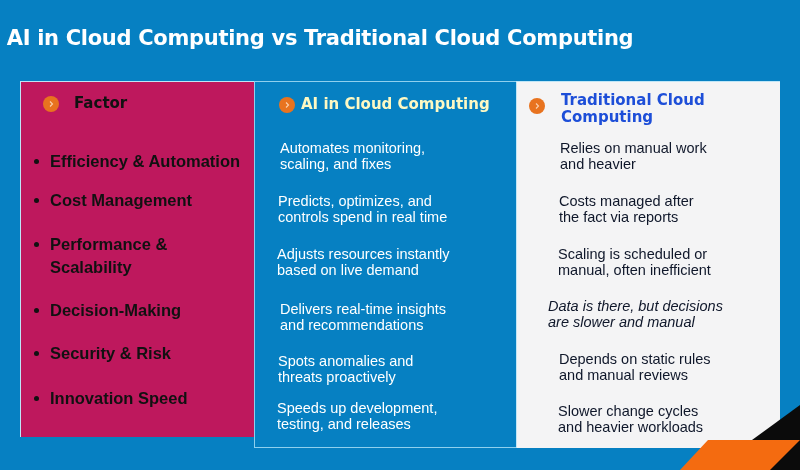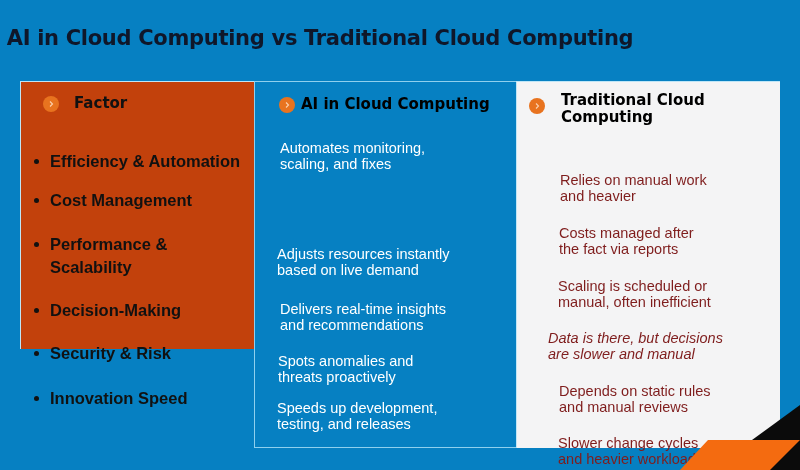--- a/index.html
+++ b/index.html
@@ -1,30 +1,30 @@
 <!DOCTYPE html>
 <html><head>
 <meta charset="utf-8">
 <style>
   html, body { margin:0; padding:0; }
   body { width:800px; height:470px; background:#0680c2; position:relative; overflow:hidden; font-family:"Liberation Sans", sans-serif; }
-  .title { position:absolute; top:26px; left:0; width:640px; text-align:center; color:#0f172a; font-family:"DejaVu Sans", sans-serif; font-weight:bold; font-size:21px; letter-spacing:-0.3px; }
+  .title { position:absolute; top:26px; left:0; width:640px; text-align:center; color:#ffffff; font-family:"DejaVu Sans", sans-serif; font-weight:bold; font-size:21px; letter-spacing:-0.3px; }
   .panel { position:absolute; top:81px; box-sizing:border-box; }
-  .p-left { left:20px; width:234px; height:268px; background:#c2410c; border-top:1px solid #bfe6f7; border-left:1px solid #bfe6f7; }
+  .p-left { left:20px; width:234px; height:356px; background:#be185d; border-top:1px solid #bfe6f7; border-left:1px solid #bfe6f7; }
   .p-mid { left:254px; width:263px; height:367px; background:#0680c2; border:1px solid #8fd0ee; }
   .p-right { left:516px; width:264px; height:367px; background:#f4f4f5; border-top:1px solid #bfe6f7; border-left:1px solid #bfe6f7; }
   .hdr { position:absolute; display:flex; align-items:center; }
   .chev { width:16px; height:16px; border-radius:50%; background:#e8731f; display:inline-flex; align-items:center; justify-content:center; }
   .chev svg { width:8px; height:8px; }
   .hdr-text { font-family:"DejaVu Sans", sans-serif; font-weight:bold; font-size:15px; line-height:17px; }
   .factor { position:absolute; left:29px; font-weight:bold; font-size:16.5px; color:#111; line-height:23px; }
   .factor .dot { position:absolute; left:-16px; top:9px; width:5px; height:5px; border-radius:50%; background:#111; }
   .cell { position:absolute; font-size:14.5px; line-height:16px; }
   .mid-cell { color:#ffffff; left:24px; }
-  .right-cell { color:#7f1d1d; left:43px;margin-top:32px; }
+  .right-cell { color:#0f172a; left:43px; }
   .deco { position:absolute; left:0; top:0; }
 </style>
 </head>
 <body>
 
 <div class="title">AI in Cloud Computing vs Traditional Cloud Computing</div>
 
 <div class="panel p-left">
   <div class="hdr" style="left:22px; top:13px;">
     <span class="chev">
@@ -42,37 +42,38 @@
   <div class="factor" style="top:305px;"><span class="dot"></span><span>Innovation Speed</span></div>
 </div>
 
 <div class="panel p-mid">
   <div class="hdr" style="left:24px; top:14px;">
     <span class="chev">
         <svg viewBox="0 0 8 8">
           <path d="M3 1.5 L5.5 4 L3 6.5" stroke="#fbd2b0" stroke-width="1.1" fill="none"></path>
         </svg>
       </span>
-    <span class="hdr-text" style="margin-left:6px; color:#000000;">AI in Cloud Computing</span>
+    <span class="hdr-text" style="margin-left:6px; color:#fef9c3;">AI in Cloud Computing</span>
   </div>
   <div class="cell mid-cell" style="top:58px; left:25px;"><span>Automates monitoring,</span><br><span>scaling, and fixes</span></div>
+  <div class="cell mid-cell" style="top:111px; left:23px;"><span>Predicts, optimizes, and</span><br><span>controls spend in real time</span></div>
   <div class="cell mid-cell" style="top:164px; left:22px;"><span>Adjusts resources instantly</span><br><span>based on live demand</span></div>
   <div class="cell mid-cell" style="top:271px; left:23px;"><span>Spots anomalies and</span><br><span>threats proactively</span></div>
   <div class="cell mid-cell" style="top:219px; left:25px;"><span>Delivers real-time insights</span><br><span>and recommendations</span></div>
   <div class="cell mid-cell" style="top:318px; left:22px;"><span>Speeds up development,</span><br><span>testing, and releases</span></div>
 </div>
 
 <div class="panel p-right">
   <div class="hdr" style="left:12px; top:10px; align-items:flex-start;">
     <span class="chev" style="margin-top:6px;">
         <svg viewBox="0 0 8 8">
           <path d="M3 1.5 L5.5 4 L3 6.5" stroke="#fbd2b0" stroke-width="1.1" fill="none"></path>
         </svg>
       </span>
-    <span class="hdr-text" style="margin-left:16px; color:#000000;"><span>Traditional Cloud</span><br><span>Computing</span></span>
+    <span class="hdr-text" style="margin-left:16px; color:#1d4ed8;"><span>Traditional Cloud</span><br><span>Computing</span></span>
   </div>
   <div class="cell right-cell" style="top:58px;"><span>Relies on manual work</span><br><span>and heavier</span></div>
   <div class="cell right-cell" style="top:111px; left:42px;"><span>Costs managed after</span><br><span>the fact via reports</span></div>
   <div class="cell right-cell" style="top:164px; left:41px;"><span>Scaling is scheduled or</span><br><span>manual, often inefficient</span></div>
   <div class="cell right-cell" style="top:216px; left:31px;font-style:italic;"><span>Data is there, but decisions</span><br><span>are slower and manual</span></div>
   <div class="cell right-cell" style="top:269px; left:42px;"><span>Depends on static rules</span><br><span>and manual reviews</span></div>
   <div class="cell right-cell" style="top:321px; left:41px;"><span>Slower change cycles</span><br><span>and heavier workloads</span></div>
 </div>
 
 <svg class="deco" width="800" height="470" viewBox="0 0 800 470">

